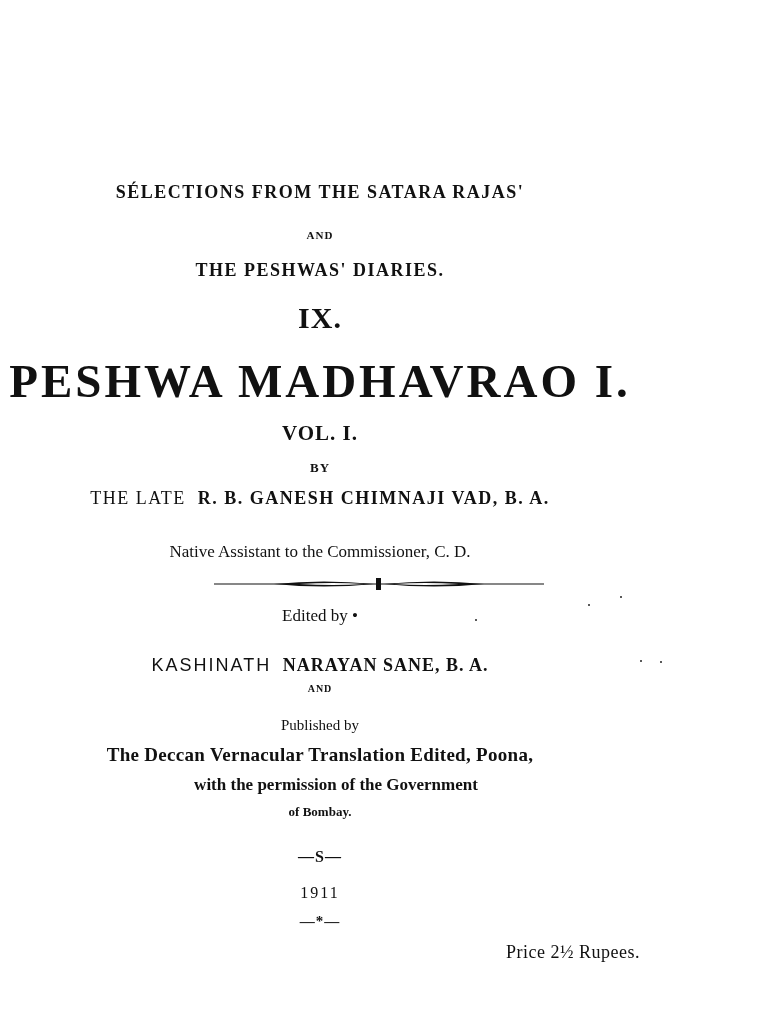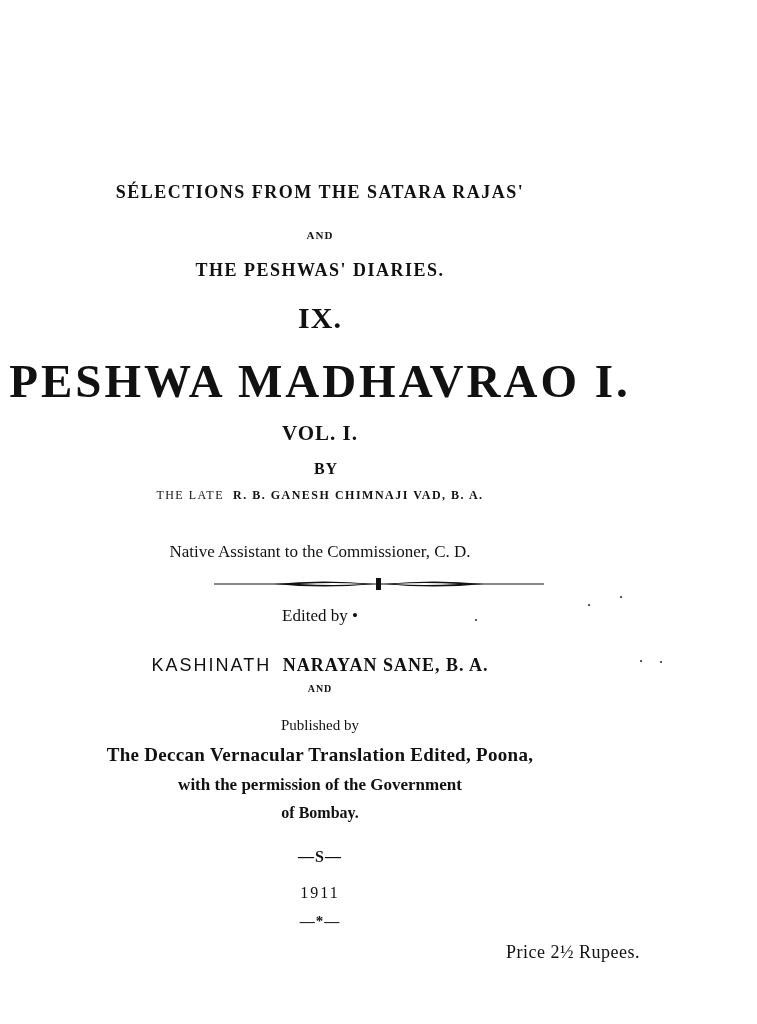--- a/index.html
+++ b/index.html
@@ -66,23 +66,23 @@
   <div class="line small-caps-bold" style="top:230px;">AND</div>
 
   <div class="line caps-bold" style="top:261px;font-size:18px;letter-spacing:1.5px;">THE PESHWAS' DIARIES.</div>
 
   <div class="line caps-bold" style="top:303px;font-size:30px;">IX.</div>
 
   <div class="line caps-bold" style="top:358px;font-size:47px;letter-spacing:3px;">PESHWA MADHAVRAO I.</div>
 
   <div class="line caps-bold" style="top:423px;font-size:21px;">VOL. I.</div>
 
-  <div class="line small-caps-bold" style="top:461px;font-size:16px;margin-left:6px;">BY</div>
+  <div class="line small-caps-bold" style="top:461px;font-size:13px;">BY</div>
 
-  <div class="line roman" style="top:489px;font-size:12px;letter-spacing:1.5px;">
+  <div class="line roman" style="top:489px;font-size:18px;letter-spacing:1.5px;">
     <span>THE LATE</span>&nbsp;
     <span style="font-weight:bold;">R. B. GANESH CHIMNAJI VAD, B. A.</span>
   </div>
 
   <div class="line roman" style="top:543px;font-size:17px;">Native Assistant to the Commissioner, C. D.</div>
 
   <div class="ornament" style="top:578px;">
     <svg width="330" height="12" viewBox="0 0 330 12">
       <line x1="0" y1="6" x2="330" y2="6" stroke="#111" stroke-width="1.2"></line>
       <path d="M60 6 Q 110 1 160 6 Q 110 11 60 6 Z" fill="#111"></path>
@@ -99,23 +99,23 @@
     <span class="sans-caps">KASHINATH</span>&nbsp;
     <span class="caps-bold">NARAYAN SANE, B. A.</span>
   </div>
 
   <div class="line small-caps-bold" style="top:684px;font-size:10px;">AND</div>
 
   <div class="line roman" style="top:718px;font-size:15px;">Published by</div>
 
   <div class="line roman" style="top:745px;font-size:19px;font-weight:bold;letter-spacing:0.3px;">The Deccan Vernacular Translation Edited, Poona,</div>
 
-  <div class="line roman" style="top:776px;font-size:17px;font-weight:bold;">with the permission of the Government</div>
+  <div class="line roman" style="top:776px;font-size:17px;font-weight:bold;padding-left:16px;">with the permission of the Government</div>
 
-  <div class="line roman" style="top:805px;font-size:16px;font-weight:bold;">of Bombay.</div>
+  <div class="line roman" style="top:805px;font-size:13px;font-weight:bold;">of Bombay.</div>
 
   <div class="line caps-bold" style="top:849px;font-size:16px;">—S—</div>
 
   <div class="line roman" style="top:885px;font-size:16px;letter-spacing:2px;">1911</div>
 
   <div class="line caps-bold" style="top:914px;font-size:15px;">—*—</div>
 
   <div class="line roman" style="top:943px;font-size:18px;letter-spacing:0.5px;text-align:right;">Price 2½ Rupees.</div>
 
   <span class="speck" style="left:588px;top:604px;"></span>

